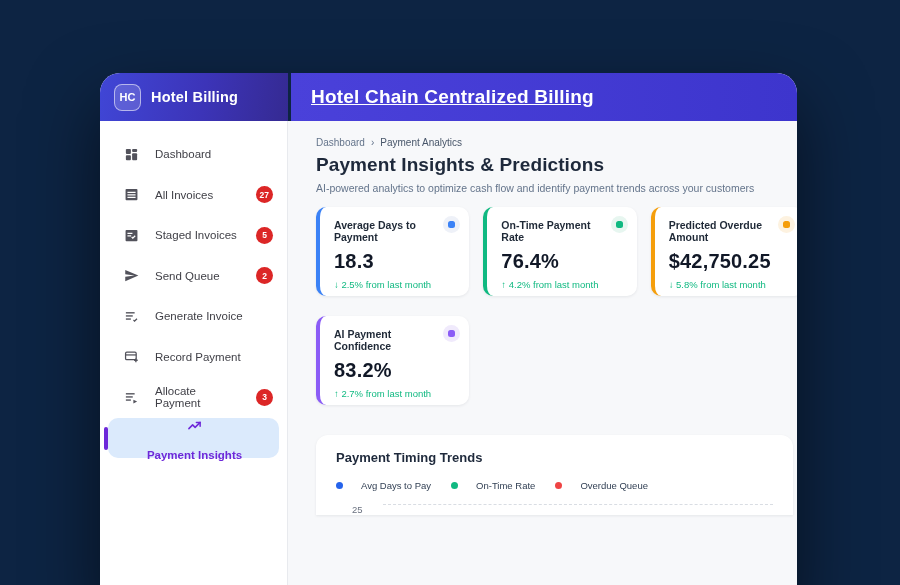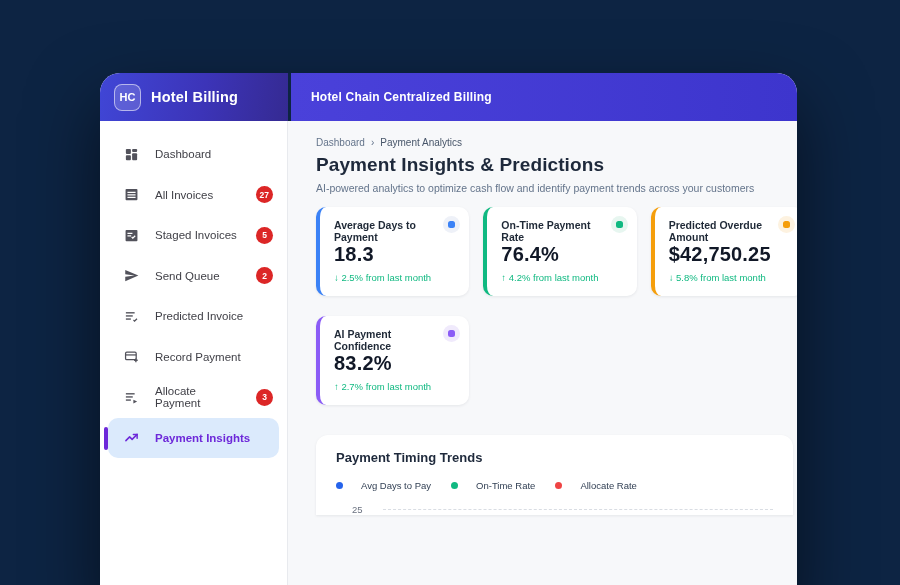--- a/index.html
+++ b/index.html
@@ -32,42 +32,42 @@
     color:#fff; font-size:11px; font-weight:bold;
     display:flex; align-items:center; justify-content:center;
   }
   .sidebar-title { color:#fff; font-size:14.5px; font-weight:bold; letter-spacing:.2px; }
   .header-divider { width:3px; flex:0 0 3px; background:#0d2443; }
   .main-header {
     flex:1;
     background:linear-gradient(90deg,#4a41da 0%,#3d35cd 100%);
     display:flex; align-items:center; padding-left:20px;
   }
-  .main-header-title { color:#fff; font-size:12px; font-weight:bold; letter-spacing:.2px; }
+  .main-header-title { color:#fff; font-size:19px; font-weight:bold; letter-spacing:.2px;text-decoration:underline; }
 
   
   .body-row { flex:1; display:flex; min-height:0; }
   .sidebar {
     width:188px; flex:0 0 188px; background:#ffffff;
     border-right:1px solid #e8eaee; padding-top:13px; position:relative;
   }
   .nav-item {
     height:40.5px; display:flex; align-items:center;
     padding:0 14px 0 24px; gap:16px; cursor:pointer; position:relative;
     color:#52525b;
   }
   .nav-label { font-size:11.5px; font-weight:500; color:#3f3f46; flex:1; }
   .nav-icon { width:15px; height:15px; flex:0 0 15px; display:flex; align-items:center; justify-content:center; }
   .nav-icon svg { width:15px; height:15px; }
   .badge {
     min-width:17px; height:17px; padding:0 4px; border-radius:9px;
     background:#dc2626; color:#fff; font-size:8.5px; font-weight:bold;
     display:flex; align-items:center; justify-content:center;
   }
-  .nav-item.active { margin:0 8px; padding-left:16px; border-radius:10px; background:#dbeafc; }
+  .nav-item.active { margin:0 8px; padding-left:16px; border-radius:10px; background:#dbeafc;flex-direction:column; }
   .nav-item.active .nav-label { color:#6d28d9; font-weight:bold; }
   .nav-item.active { color:#6d28d9; }
   .active-bar {
     position:absolute; left:-4px; top:9px; width:4px; height:23px;
     background:#6d28d9; border-radius:3px;
   }
 
   .content {
     flex:1; background:#f7f8fa; padding:16px 0 0 28px;
     position:relative; min-width:0;
@@ -86,35 +86,35 @@
     border-left:4px solid #be185d;
     box-shadow:0 1px 3px rgba(15,23,42,.08);
     padding:12px 12px 0 14px; position:relative;
   }
   .stat-label { font-size:10.5px; font-weight:bold; color:#1f2937; padding-right:20px; }
   .stat-icon {
     position:absolute; top:9px; right:9px; width:17px; height:17px;
     border-radius:50%; display:flex; align-items:center; justify-content:center;
   }
   .stat-icon .dot { width:7px; height:7px; border-radius:2.5px; }
-  .stat-value { font-size:20px; font-weight:bold; color:#111827; letter-spacing:.2px; }
+  .stat-value { font-size:20px; font-weight:bold; color:#111827; margin-top:7px; letter-spacing:.2px; }
   .stat-trend { font-size:9.5px; color:#10b981; margin-top:6px; font-weight:500; }
 
   .chart-card {
     margin-top:30px; width:477px;
     background:#fff; border-radius:12px 12px 0 0;
     box-shadow:0 1px 3px rgba(15,23,42,.08);
     padding:15px 20px 0 20px; height:80px;
   }
   .chart-title { font-size:13px; font-weight:bold; color:#1e293b; }
   .legend-row { display:flex; align-items:center; gap:20px; margin-top:15px; }
   .legend-item { display:flex; align-items:center; gap:18px; }
   .legend-dot { width:7px; height:7px; border-radius:50%; }
   .legend-label { font-size:9.5px; color:#334155; }
-  .axis-row { display:flex; align-items:center; margin-top:13px; gap:20px; padding-left:16px; }
+  .axis-row { display:flex; align-items:flex-start; margin-top:13px; gap:20px; padding-left:16px; }
   .axis-tick { font-size:9.5px; color:#6b7280; }
   .gridline { flex:1; border-top:1px dashed #d9dde3; height:0; }
 </style>
 </head>
 <body>
 
 <div class="window">
 
   <div class="header">
     <div class="sidebar-header">
@@ -177,21 +177,21 @@
 
       <div class="nav-item">
         <span class="nav-icon">
           <svg viewBox="0 0 24 24" fill="#52525b">
               <rect x="3" y="5" width="14" height="2.2"></rect>
               <rect x="3" y="10" width="11" height="2.2"></rect>
               <rect x="3" y="15" width="8" height="2.2"></rect>
               <path d="M14.5 18.5l2.4 2.4 4.6-4.6-1.5-1.5-3.1 3.1-1-1z"></path>
             </svg>
         </span>
-        <span class="nav-label">Predicted Invoice</span>
+        <span class="nav-label">Generate Invoice</span>
       </div>
 
       <div class="nav-item">
         <span class="nav-icon">
           <svg viewBox="0 0 24 24" fill="none" stroke="#52525b" stroke-width="2">
               <rect x="2.5" y="5" width="17" height="12" rx="2"></rect>
               <line x1="2.5" y1="9.5" x2="19.5" y2="9.5"></line>
               <line x1="19" y1="15" x2="19" y2="21" stroke-width="2.2"></line>
               <line x1="16" y1="18" x2="22" y2="18" stroke-width="2.2"></line>
             </svg>
@@ -283,21 +283,21 @@
           <div class="legend-item">
             <span class="legend-dot" style="background-color: rgb(37, 99, 235);"></span>
             <span class="legend-label">Avg Days to Pay</span>
           </div>
           <div class="legend-item">
             <span class="legend-dot" style="background-color: rgb(16, 185, 129);"></span>
             <span class="legend-label">On-Time Rate</span>
           </div>
           <div class="legend-item">
             <span class="legend-dot" style="background-color: rgb(239, 68, 68);"></span>
-            <span class="legend-label">Allocate Rate</span>
+            <span class="legend-label">Overdue Queue</span>
           </div>
         </div>
         <div class="axis-row">
           <span class="axis-tick">25</span>
           <span class="gridline"></span>
         </div>
       </div>
 
     </main>
   </div>

